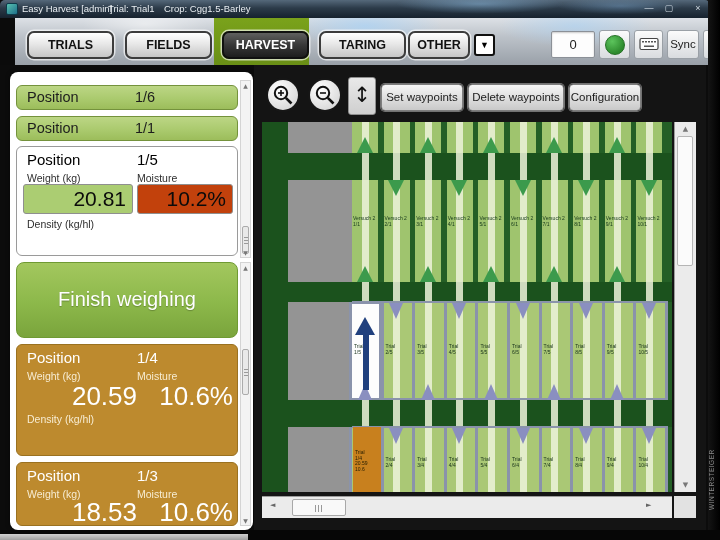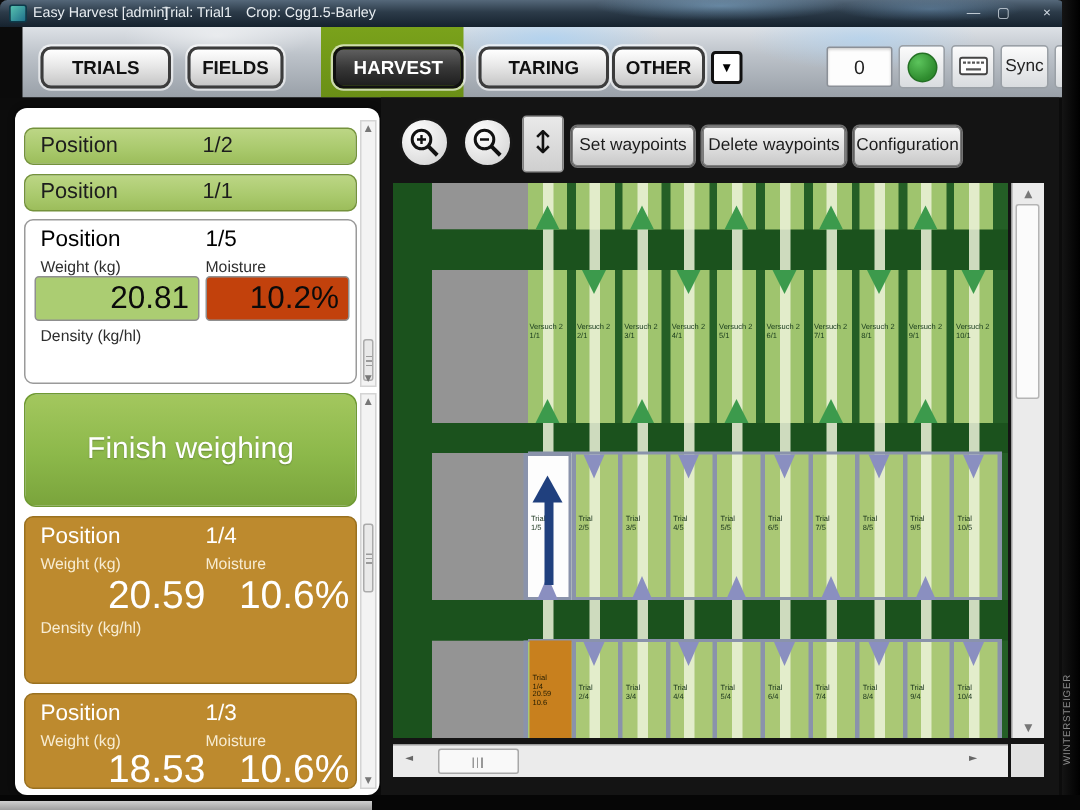--- a/index.html
+++ b/index.html
@@ -31,21 +31,21 @@
                radial-gradient(ellipse 110px 30px at 560px 8px, rgba(170,210,245,.6), transparent 70%),
                radial-gradient(ellipse 90px 26px at 130px 6px, rgba(255,255,255,.5), transparent 70%); }
   #tab-active-indicator { position:absolute; left:199px; top:0; width:95px; height:47px;
     background:linear-gradient(180deg, var(--tab-active-green), #6a8f16); }
   .tab { position:absolute; top:13px; height:28px; border-radius:7px; border:2px solid #3c3c3c;
     background:linear-gradient(180deg,#ffffff 0%,#e8e8e8 45%,#c6c6c6 100%);
     font-size:12.5px; font-weight:bold; color:#111; text-align:center; line-height:24px;
     box-shadow:0 0 0 1.5px rgba(255,255,255,.65); cursor:pointer; }
   .tab.active { background:linear-gradient(180deg,#5f5f5f 0%,#383838 50%,#1e1e1e 100%); color:#fff;
     border-color:#101010; }
-  #tab-trials { left:12px; width:87px; } #tab-fields { left:110px; width:64px; }
+  #tab-trials { left:12px; width:87px; } #tab-fields { left:110px; width:87px; }
   #tab-harvest { left:207px; width:87px; } #tab-taring { left:304px; width:87px; }
   #tab-other { left:393px; width:62px; }
   #tab-drop { position:absolute; left:459px; top:16px; width:21px; height:22px; background:#fff;
     border:2px solid #101010; border-radius:3px; text-align:center; font-size:9px; line-height:18px; color:#000; }
   #counter-box { position:absolute; left:536px; top:13px; width:44px; height:27px; background:#fdfdfd;
     border:1px solid #8b9097; border-radius:2px; box-shadow:inset 0 1px 2px rgba(0,0,0,.2);
     font-size:13px; color:#222; text-align:center; line-height:25px; }
   .statbtn { position:absolute; top:12px; height:29px; border:1px solid #9aa0a6; border-radius:3px;
     background:linear-gradient(180deg,#fbfbfb,#d9dcdf); text-align:center; }
   #btn-status { left:584px; width:31px; }
@@ -184,21 +184,21 @@
         <path d="M4.6 4.6a5.7 5.7 0 1 0 6.8 0" stroke="#333" stroke-width="2" fill="none"></path>
       </svg>
     </div>
   </div>
 
   <div id="main-bg"></div>
 
   <div id="left-panel">
     <div class="pos-bar" style="top:13px;">
       <span class="pb-label">Position</span>
-      <span class="pb-val">1/2</span>
+      <span class="pb-val">1/6</span>
     </div>
     <div class="pos-bar" style="top:44px;">
       <span class="pb-label">Position</span>
       <span class="pb-val">1/1</span>
     </div>
 
     <div id="card-current">
       <span class="c-pos" style="left:10px; top:4px;">Position</span>
       <span class="c-pos" style="left:120px; top:4px;">1/5</span>
       <span class="c-small" style="left:10px; top:25px;">Weight (kg)</span>

